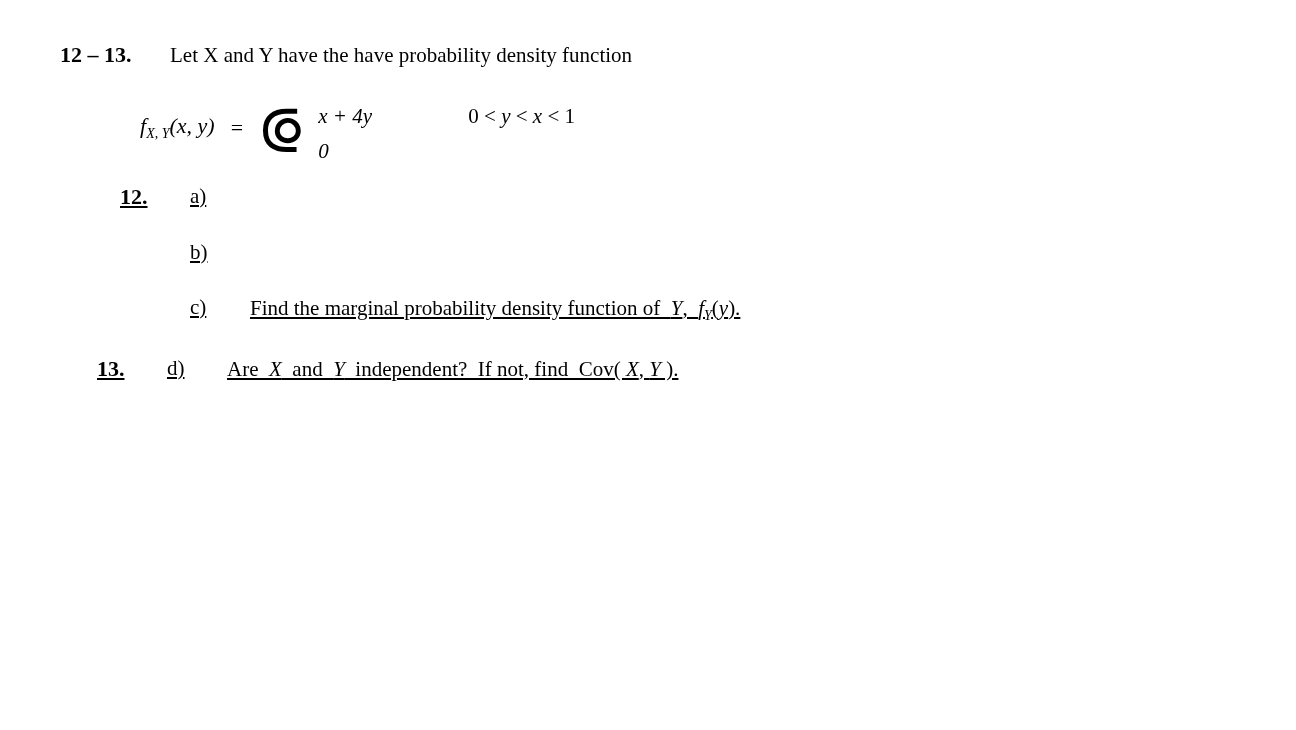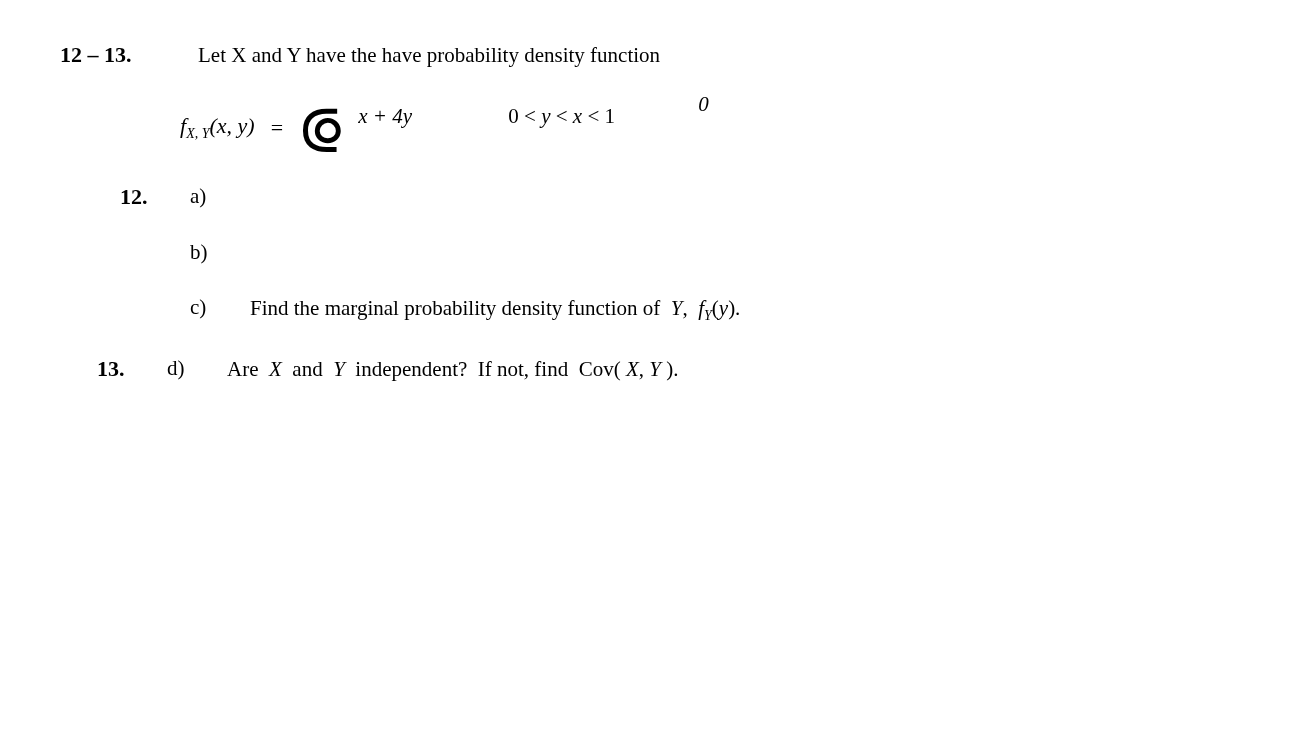--- a/index.html
+++ b/index.html
@@ -15,21 +15,20 @@
       color: #000000;
       width: 1296px;
       min-height: 730px;
       padding: 40px 60px;
     }
 
     .problem-header {
       display: flex;
       align-items: flex-start;
       margin-bottom: 20px;
-      gap: 28px;
     }
 
     .problem-number {
       font-weight: bold;
       font-size: 22px;
       min-width: 110px;
       padding-top: 2px;
     }
 
     .problem-text {
@@ -40,21 +39,20 @@
     .piecewise-container {
       display: flex;
       align-items: center;
       margin: 18px 0 18px 80px;
     }
 
     .piecewise-lhs {
       font-style: italic;
       font-size: 22px;
       margin-right: 16px;
-      margin-left: 40px;
     }
 
     .equals-sign {
       font-size: 22px;
       margin-right: 16px;
     }
 
     .brace-container {
       display: flex;
       align-items: stretch;
@@ -65,21 +63,21 @@
       line-height: 1;
       font-weight: 100;
       margin-right: 16px;
       display: flex;
       align-items: center;
       font-family: "Times New Roman", Times, serif;
     }
 
     .piecewise-cases {
       display: flex;
-      flex-direction: row;
+      flex-direction: column;
       justify-content: center;
       gap: 10px;
     }
 
     .piecewise-row {
       display: flex;
       align-items: baseline;
       gap: 50px;
     }
 
@@ -90,20 +88,21 @@
     }
 
     .case-cond {
       font-size: 21px;
       min-width: 180px;
       margin-top: 12px;
     }
 
     .sub-problems {
       margin-left: 60px;
+      text-decoration: underline;
     }
 
     .sub-problem {
       display: flex;
       align-items: flex-start;
       margin-bottom: 28px;
     }
 
     .problem-main-num {
       font-weight: bold;

